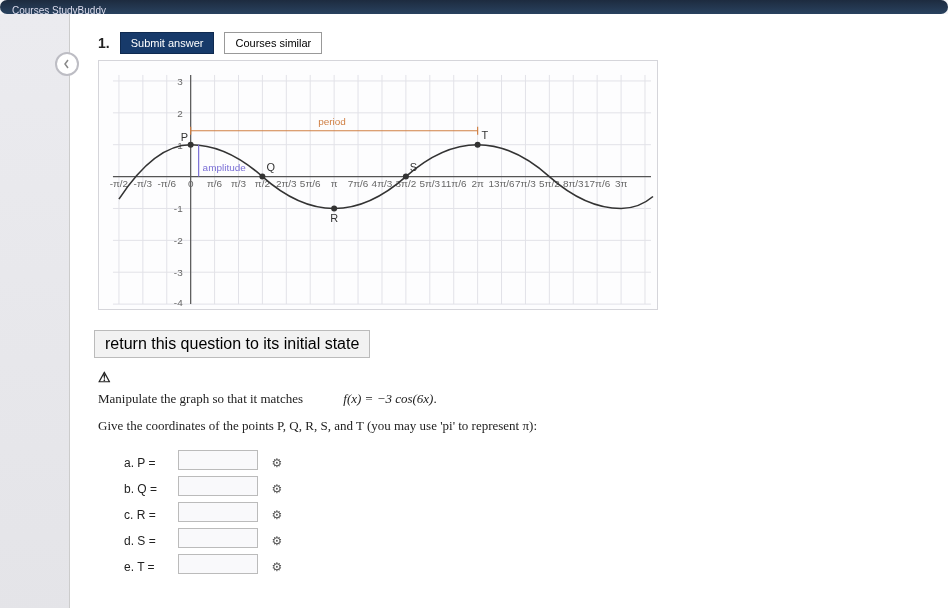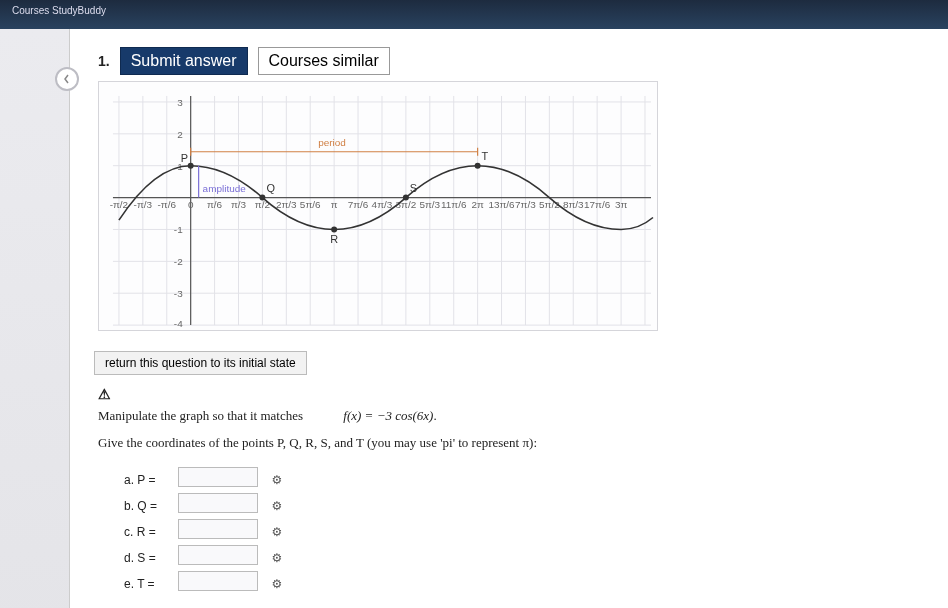--- a/index.html
+++ b/index.html
@@ -3,39 +3,39 @@
 <meta charset="utf-8">
 <style>
   * { box-sizing: border-box; margin: 0; padding: 0; }
   html, body { width: 948px; height: 608px; font-family: Georgia, 'Times New Roman', serif; background: #f5f5f7; color: #222; overflow: hidden; }
   .app { display: flex; width: 100%; height: 100%; }
   .sidebar { width: 70px; background: linear-gradient(180deg,#ebebef,#e4e4e8); border-right: 1px solid #ccc; position: relative; }
   .sidebar .num-indicator { position:absolute; left:55px; top:38px; width:24px; height:24px; border-radius:50%; background:#fff; border:2px solid #bdbdc4; display:flex; align-items:center; justify-content:center; font-size:11px; color:#666; font-family:Arial,sans-serif;}
   .main { flex: 1; background: #fff; padding: 18px 22px 18px 28px; overflow: hidden; }
   .qheader { display:flex; align-items:center; gap:10px; margin-bottom:6px; }
   .qnum { font-family: Arial, sans-serif; font-weight: 700; font-size:14px; }
-  .btn { font-family: Arial, sans-serif; font-size: 16px; padding: 4px 10px; border:1px solid #999; background:#fff; cursor:pointer; }
+  .btn { font-family: Arial, sans-serif; font-size: 11px; padding: 4px 10px; border:1px solid #999; background:#fff; cursor:pointer; }
   .btn.primary { background:#173a6a; border-color:#0f2a50; color:#fff; }
   .chart-wrap { border:1px solid #d5d5da; background:#fdfdfe; width:560px; height:250px; position:relative; margin-bottom:14px; }
   .chart-wrap svg { position:absolute; inset:0; }
   .chart-label { font: 10px Arial, sans-serif; fill:#666; }
   .period-label { font: 10px Arial, sans-serif; fill:#d08045; }
   .amp-label { font: 10px Arial, sans-serif; fill:#7a6fd6; }
   .pt-label { font: 11px Arial, sans-serif; fill:#333; }
-  .reset-btn { font-family: Arial, sans-serif; font-size:12px; background:#f2f2f2; border:1px solid #bbb; padding:4px 10px; cursor:pointer; margin:6px 0 6px -4px;}
+  .reset-btn { font-family: Arial, sans-serif; font-size:16px; background:#f2f2f2; border:1px solid #bbb; padding:4px 10px; cursor:pointer; margin:6px 0 6px -4px;}
   .warn-icon { font-family: Arial,sans-serif; font-size:14px; font-weight:700; margin-right:2px;}
   .body-text { font-size:13px; line-height:1.6; margin-top:2px; }
   .body-text p { margin-bottom:6px; }
   .eq { font-style: italic; margin-left: 37px; }
   .inputs { margin-top:8px; margin-left:26px; }
   .inputs .row { display:flex; align-items:flex-end; height:26px; }
   .inputs .lbl { width:54px; font-size:12px; font-family: Arial, sans-serif;}
   .inputs input { width:80px; height:20px; border:1px solid #bbb; background:#f9f9fb; font-size:12px; padding:1px 4px;}
   .preview { width:22px; text-align:center; font-size:12px; color:#555; margin-left:8px; font-family: Arial,sans-serif;}
-  .topstrip { height:29px; background:linear-gradient(180deg,#1d2b3f,#29425f); }
+  .topstrip { height:14px; background:linear-gradient(180deg,#1d2b3f,#29425f);border-radius:7px; }
   .topstrip .crumb { color:#dde; font:10px Arial,sans-serif; padding-left:12px; line-height:14px;}
 </style>
 </head>
 <body>
 
 <div class="topstrip" data-name="top-nav-strip">
   <span class="crumb" data-name="breadcrumb">Courses   StudyBuddy</span>
 </div>
 
 <div class="app" data-name="app-layout">

